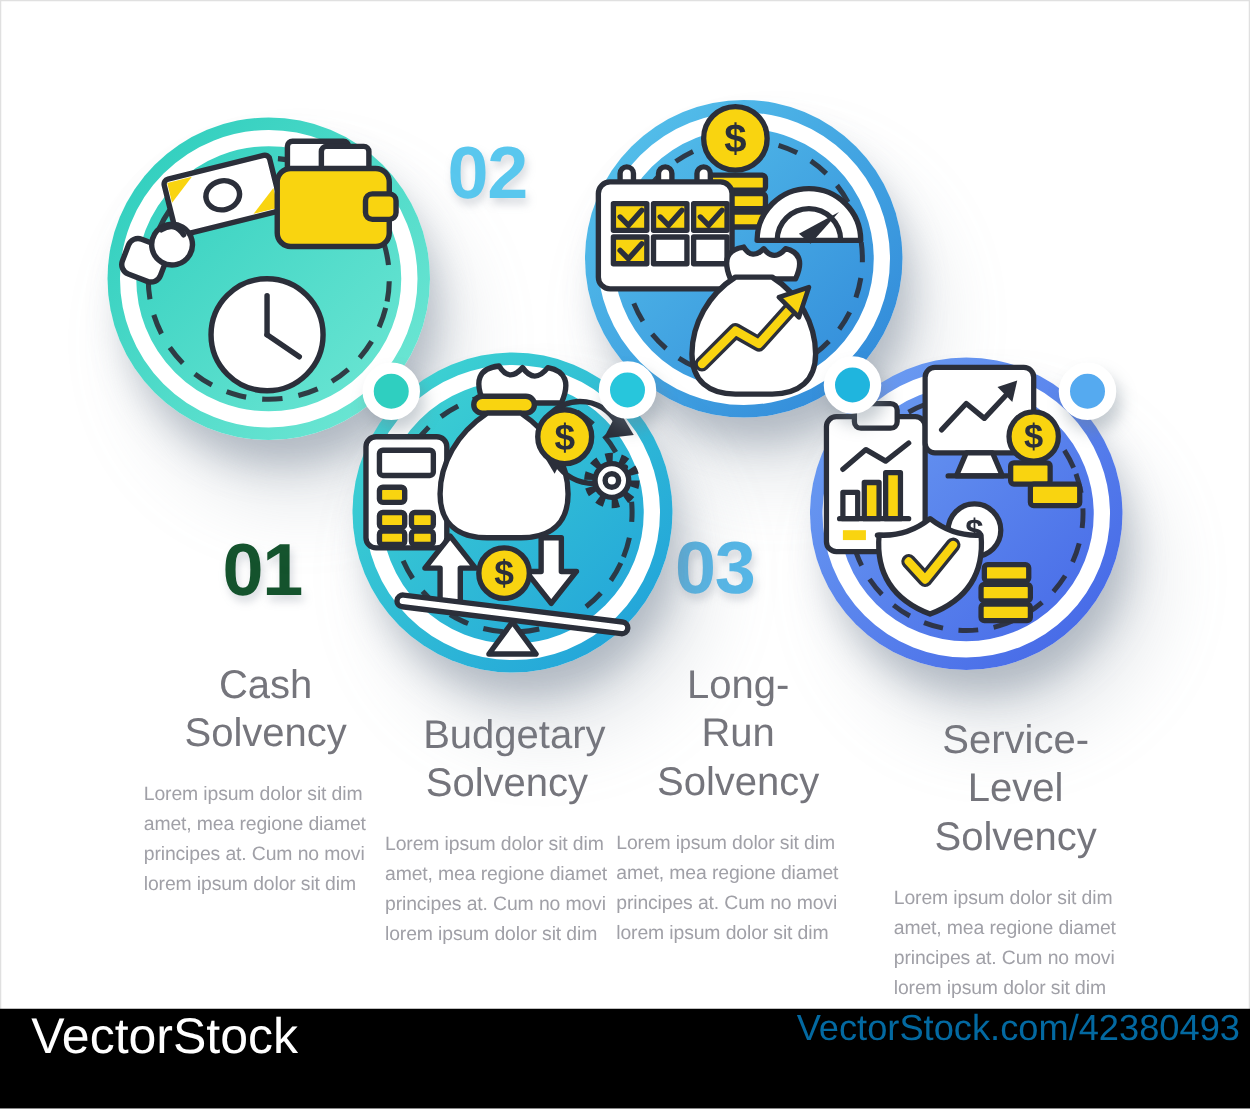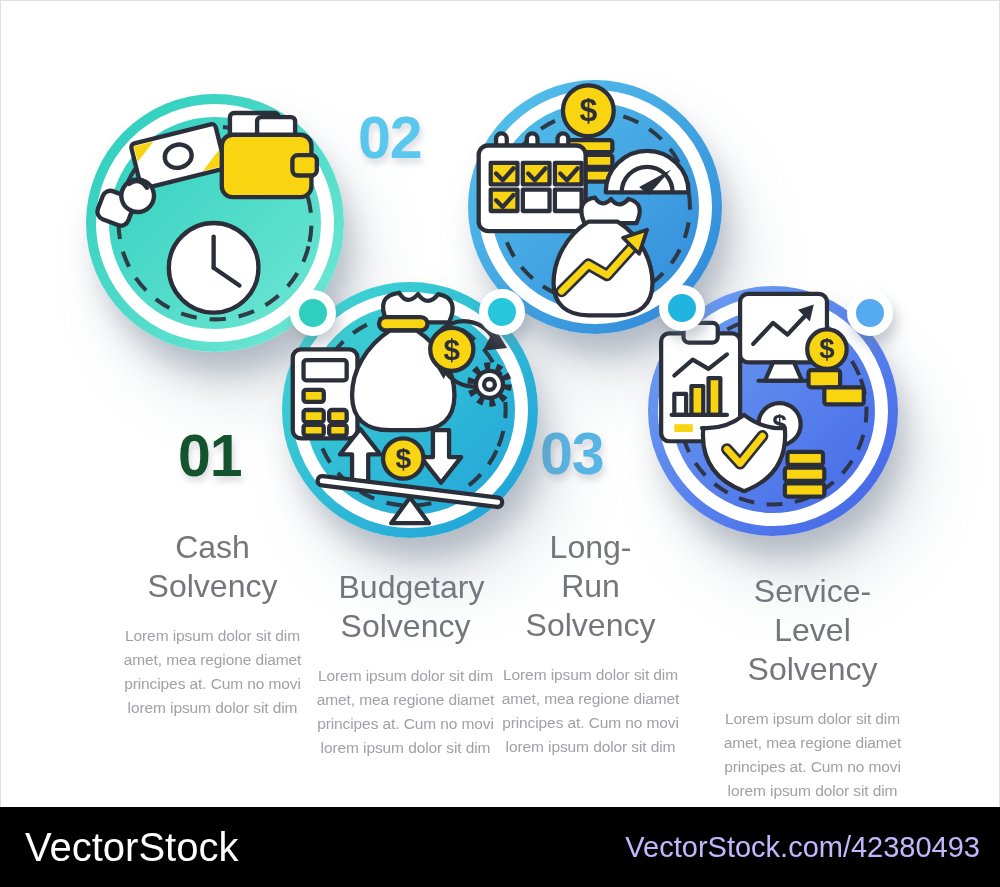--- a/index.html
+++ b/index.html
@@ -30,32 +30,32 @@
   .num{position:absolute;font-size:59px;font-weight:700;line-height:.95;letter-spacing:-1px;z-index:1;
     text-shadow:2px 5px 7px rgba(140,150,162,.35);}
   .n1{left:178px;top:428px;}
   .n2{left:358px;top:110px;}
   .n3{left:540px;top:426px;}
   .n4{left:728px;top:116px;}
 
   
   .col{position:absolute;width:195px;text-align:center;}
   .col h3{margin:0 auto;font-size:32px;font-weight:400;color:#75757c;line-height:1.22;max-width:134px;}
-  .col p{margin:18px 0 0 0;font-size:15.5px;color:#a0a0a7;line-height:1.55;text-align:center;letter-spacing:-.1px;}
+  .col p{margin:18px 0 0 0;font-size:15.5px;color:#a0a0a7;line-height:1.55;text-align:left;letter-spacing:-.1px;}
   .col1{left:115px;top:528px;}
   .col2{left:308px;top:568px;}
   .col3{left:493px;top:528px;}
   .col4{left:683px;top:572px;margin-left:32px;}
   .col4 h3{max-width:168px;}
 
   
   .bar{position:absolute;left:0;right:0;top:807px;bottom:0;background:#000;z-index:10;
-    display:flex;align-items:center;justify-content:space-between;}
+    display:flex;justify-content:space-between;}
   .bar .brand{color:#fff;font-size:40px;letter-spacing:0;padding-left:25px;}
-  .bar .url{color:#c4b5fd;font-size:29px;padding-right:20px;}
+  .bar .url{color:#0369a1;font-size:29px;padding-right:8px;}
 
   
   svg .ln{fill:none;stroke:#2b2f3a;stroke-width:3.2;stroke-linecap:round;stroke-linejoin:round;}
   svg .wh{fill:#ffffff;stroke:#2b2f3a;stroke-width:3.2;stroke-linejoin:round;}
   svg .yl{fill:#f9d410;stroke:#2b2f3a;stroke-width:3.2;stroke-linejoin:round;}
   svg .yf{fill:#f9d410;stroke:none;}
   svg .dk{fill:#2b2f3a;stroke:none;}
   svg .dash{fill:none;stroke:#2b2f3a;stroke-width:3;stroke-dasharray:12 9.5;opacity:.92;}
   svg text.d{font-family:"Liberation Sans",sans-serif;font-weight:700;fill:#2b2f3a;}
 </style>

